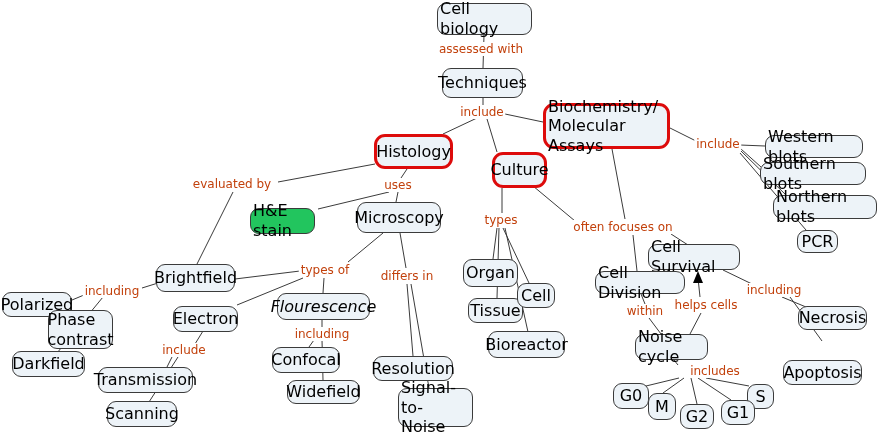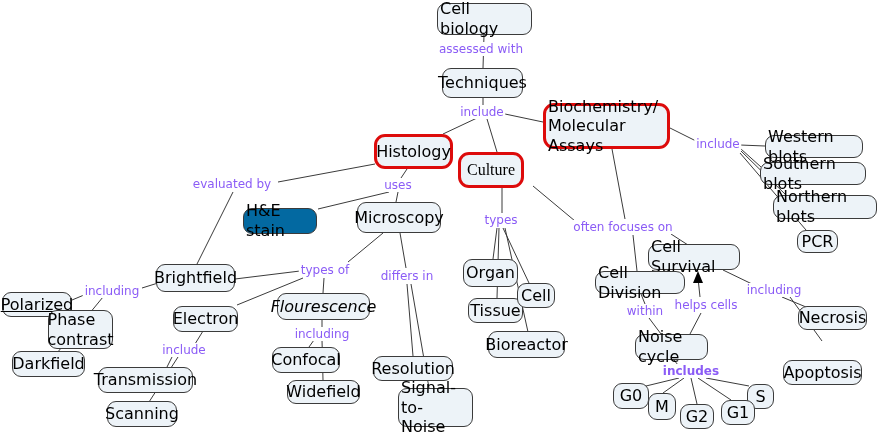--- a/index.html
+++ b/index.html
@@ -10,21 +10,21 @@
   .node{
     position:absolute;z-index:2;box-sizing:border-box;
     display:flex;align-items:center;justify-content:center;
     background:#edf3f8;border:1px solid #3b3b3b;border-radius:9px;
     font-size:16px;line-height:1.22;color:#000;text-align:left;
     white-space:pre-line;padding:1px 2px;
   }
   .node.highlight{border:3px solid #dd0b0b;border-radius:11px;}
   .lbl{
     position:absolute;z-index:3;transform:translate(-50%,-50%);
-    background:#fff;padding:0 2px;font-size:12px;color:#8b5cf6;white-space:nowrap;
+    background:#fff;padding:0 2px;font-size:12px;color:#c2410c;white-space:nowrap;
   }
 </style>
 </head>
 <body>
 
 <div id="map">
   <svg id="edge-layer" xmlns="http://www.w3.org/2000/svg" width="879" height="432">
       <line x1="484" y1="35" x2="483" y2="68" stroke="#3b3b3b" stroke-width="1"></line>
       <line x1="483" y1="98" x2="483" y2="106" stroke="#3b3b3b" stroke-width="1"></line>
       <line x1="477" y1="118" x2="443" y2="134" stroke="#3b3b3b" stroke-width="1"></line>
@@ -79,25 +79,25 @@
       <line x1="698" y1="378" x2="731" y2="400" stroke="#3b3b3b" stroke-width="1"></line>
       <line x1="706" y1="378" x2="749" y2="386" stroke="#3b3b3b" stroke-width="1"></line>
       <polygon points="698,271 693,283 703,283" fill="#000"></polygon>
     </svg>
   <div id="node-layer">
       <div class="node" style="left: 437px; top: 3px; width: 95px; height: 32px; background: rgb(237, 243, 248); border-color: rgb(59, 59, 59);">Cell biology</div>
       <div class="node" style="left: 442px; top: 68px; width: 81px; height: 30px; background: rgb(237, 243, 248); border-color: rgb(59, 59, 59);">Techniques</div>
       <div class="node highlight" style="left: 374px; top: 134px; width: 79px; height: 35px; background: rgb(237, 243, 248);">Histology</div>
       <div class="node highlight" style="left: 543px; top: 103px; width: 127px; height: 46px; background: rgb(237, 243, 248);">Biochemistry/
 Molecular Assays</div>
-      <div class="node highlight" style="left: 458px; top: 152px; width: 66px; height: 36px; background: rgb(237, 243, 248); font-family: Liberation Serif, serif;">Culture</div>
-      <div class="node" style="left: 243px; top: 208px; width: 74px; height: 26px; background: #0369a1; border-color: rgb(59, 59, 59);">H&amp;E stain</div>
+      <div class="node highlight" style="left: 492px; top: 152px; width: 55px; height: 36px; background: rgb(237, 243, 248);">Culture</div>
+      <div class="node" style="left: 250px; top: 208px; width: 65px; height: 26px; background: #22c55e; border-color: rgb(59, 59, 59);">H&amp;E stain</div>
       <div class="node" style="left: 357px; top: 202px; width: 84px; height: 31px; background: rgb(237, 243, 248); border-color: rgb(59, 59, 59);">Microscopy</div>
       <div class="node" style="left: 156px; top: 264px; width: 79px; height: 28px; background: rgb(237, 243, 248); border-color: rgb(59, 59, 59);">Brightfield</div>
-      <div class="node" style="left: 2px; top: 292px; width: 70px; height: 25px; background: rgb(237, 243, 248); border-color: rgb(59, 59, 59); text-decoration: underline;">Polarized</div>
+      <div class="node" style="left: 2px; top: 292px; width: 70px; height: 25px; background: rgb(237, 243, 248); border-color: rgb(59, 59, 59);">Polarized</div>
       <div class="node" style="left: 48px; top: 310px; width: 65px; height: 39px; background: rgb(237, 243, 248); border-color: rgb(59, 59, 59);">Phase
 contrast</div>
       <div class="node" style="left: 12px; top: 351px; width: 73px; height: 26px; background: rgb(237, 243, 248); border-color: rgb(59, 59, 59);">Darkfield</div>
       <div class="node" style="left: 173px; top: 306px; width: 65px; height: 26px; background: rgb(237, 243, 248); border-color: rgb(59, 59, 59);">Electron</div>
       <div class="node" style="left: 98px; top: 367px; width: 95px; height: 26px; background: rgb(237, 243, 248); border-color: rgb(59, 59, 59);">Transmission</div>
       <div class="node" style="left: 107px; top: 401px; width: 70px; height: 26px; background: rgb(237, 243, 248); border-color: rgb(59, 59, 59);">Scanning</div>
       <div class="node" style="left: 277px; top: 293px; width: 93px; height: 27px; background: rgb(237, 243, 248); border-color: rgb(59, 59, 59); font-style: italic;">Flourescence</div>
       <div class="node" style="left: 272px; top: 347px; width: 68px; height: 26px; background: rgb(237, 243, 248); border-color: rgb(59, 59, 59);">Confocal</div>
       <div class="node" style="left: 287px; top: 380px; width: 73px; height: 24px; background: rgb(237, 243, 248); border-color: rgb(59, 59, 59);">Widefield</div>
       <div class="node" style="left: 373px; top: 356px; width: 80px; height: 25px; background: rgb(237, 243, 248); border-color: rgb(59, 59, 59);">Resolution</div>
@@ -131,15 +131,15 @@
       <div class="lbl" style="left: 407px; top: 276px;">differs in</div>
       <div class="lbl" style="left: 112px; top: 291px;">including</div>
       <div class="lbl" style="left: 184px; top: 350px;">include</div>
       <div class="lbl" style="left: 322px; top: 334px;">including</div>
       <div class="lbl" style="left: 501px; top: 220px;">types</div>
       <div class="lbl" style="left: 623px; top: 227px;">often focuses on</div>
       <div class="lbl" style="left: 718px; top: 144px;">include</div>
       <div class="lbl" style="left: 645px; top: 311px;">within</div>
       <div class="lbl" style="left: 706px; top: 305px;">helps cells</div>
       <div class="lbl" style="left: 774px; top: 290px;">including</div>
-      <div class="lbl" style="left: 691px; top: 371px; font-weight: bold;">includes</div>
+      <div class="lbl" style="left: 715px; top: 371px;">includes</div>
     </div>
 </div>
 
 </body></html>

